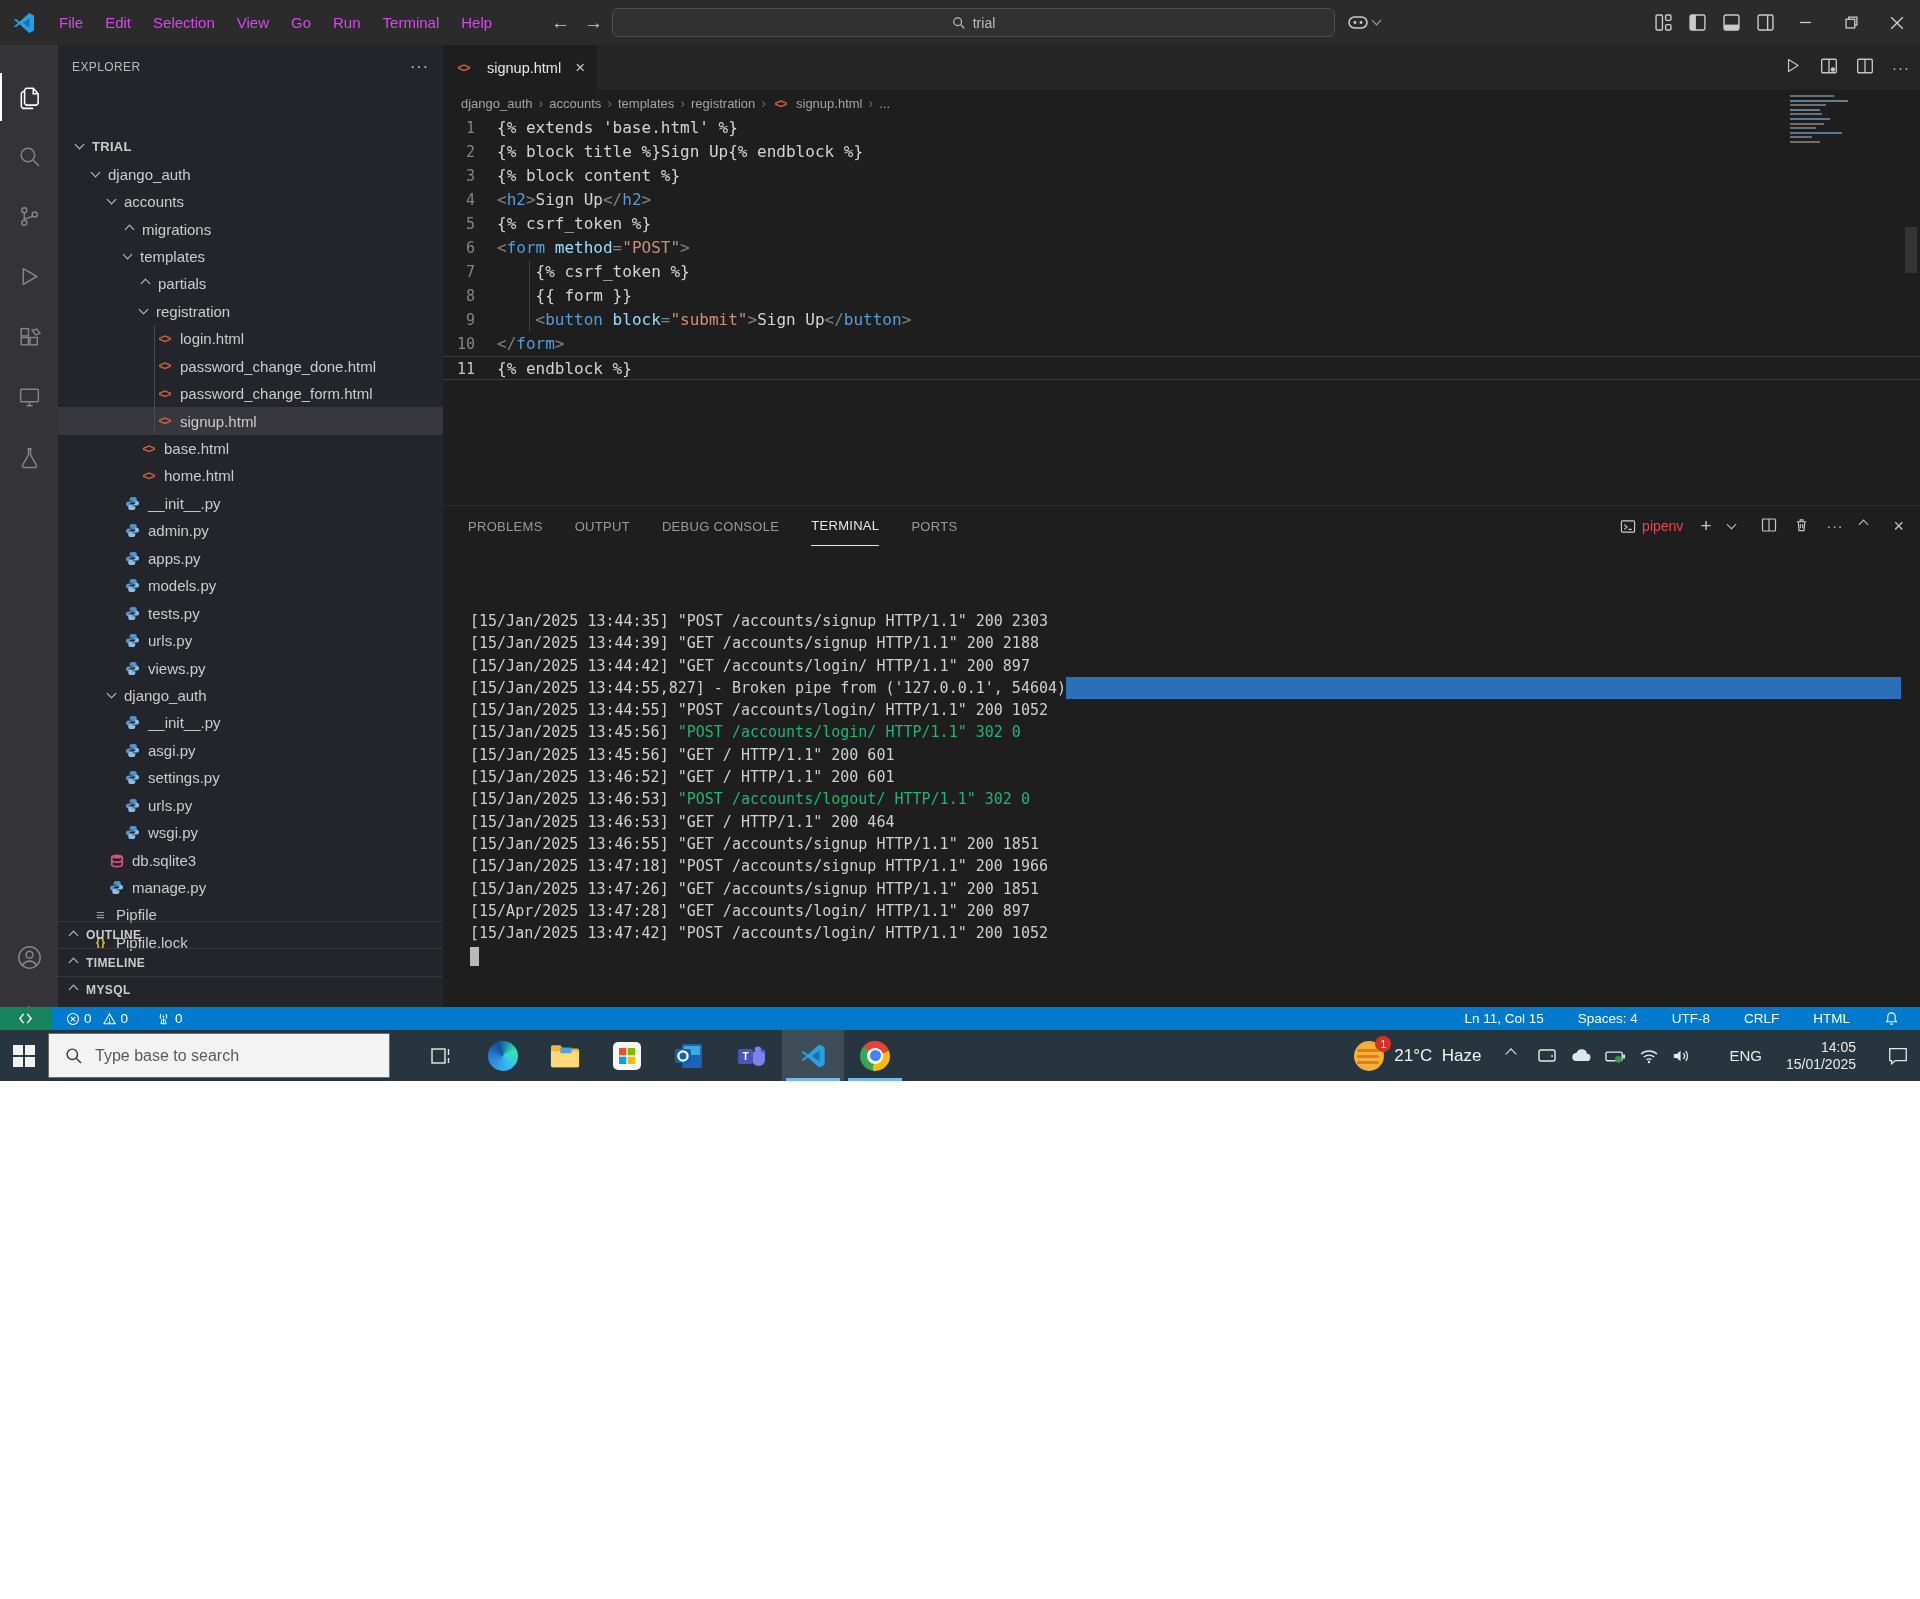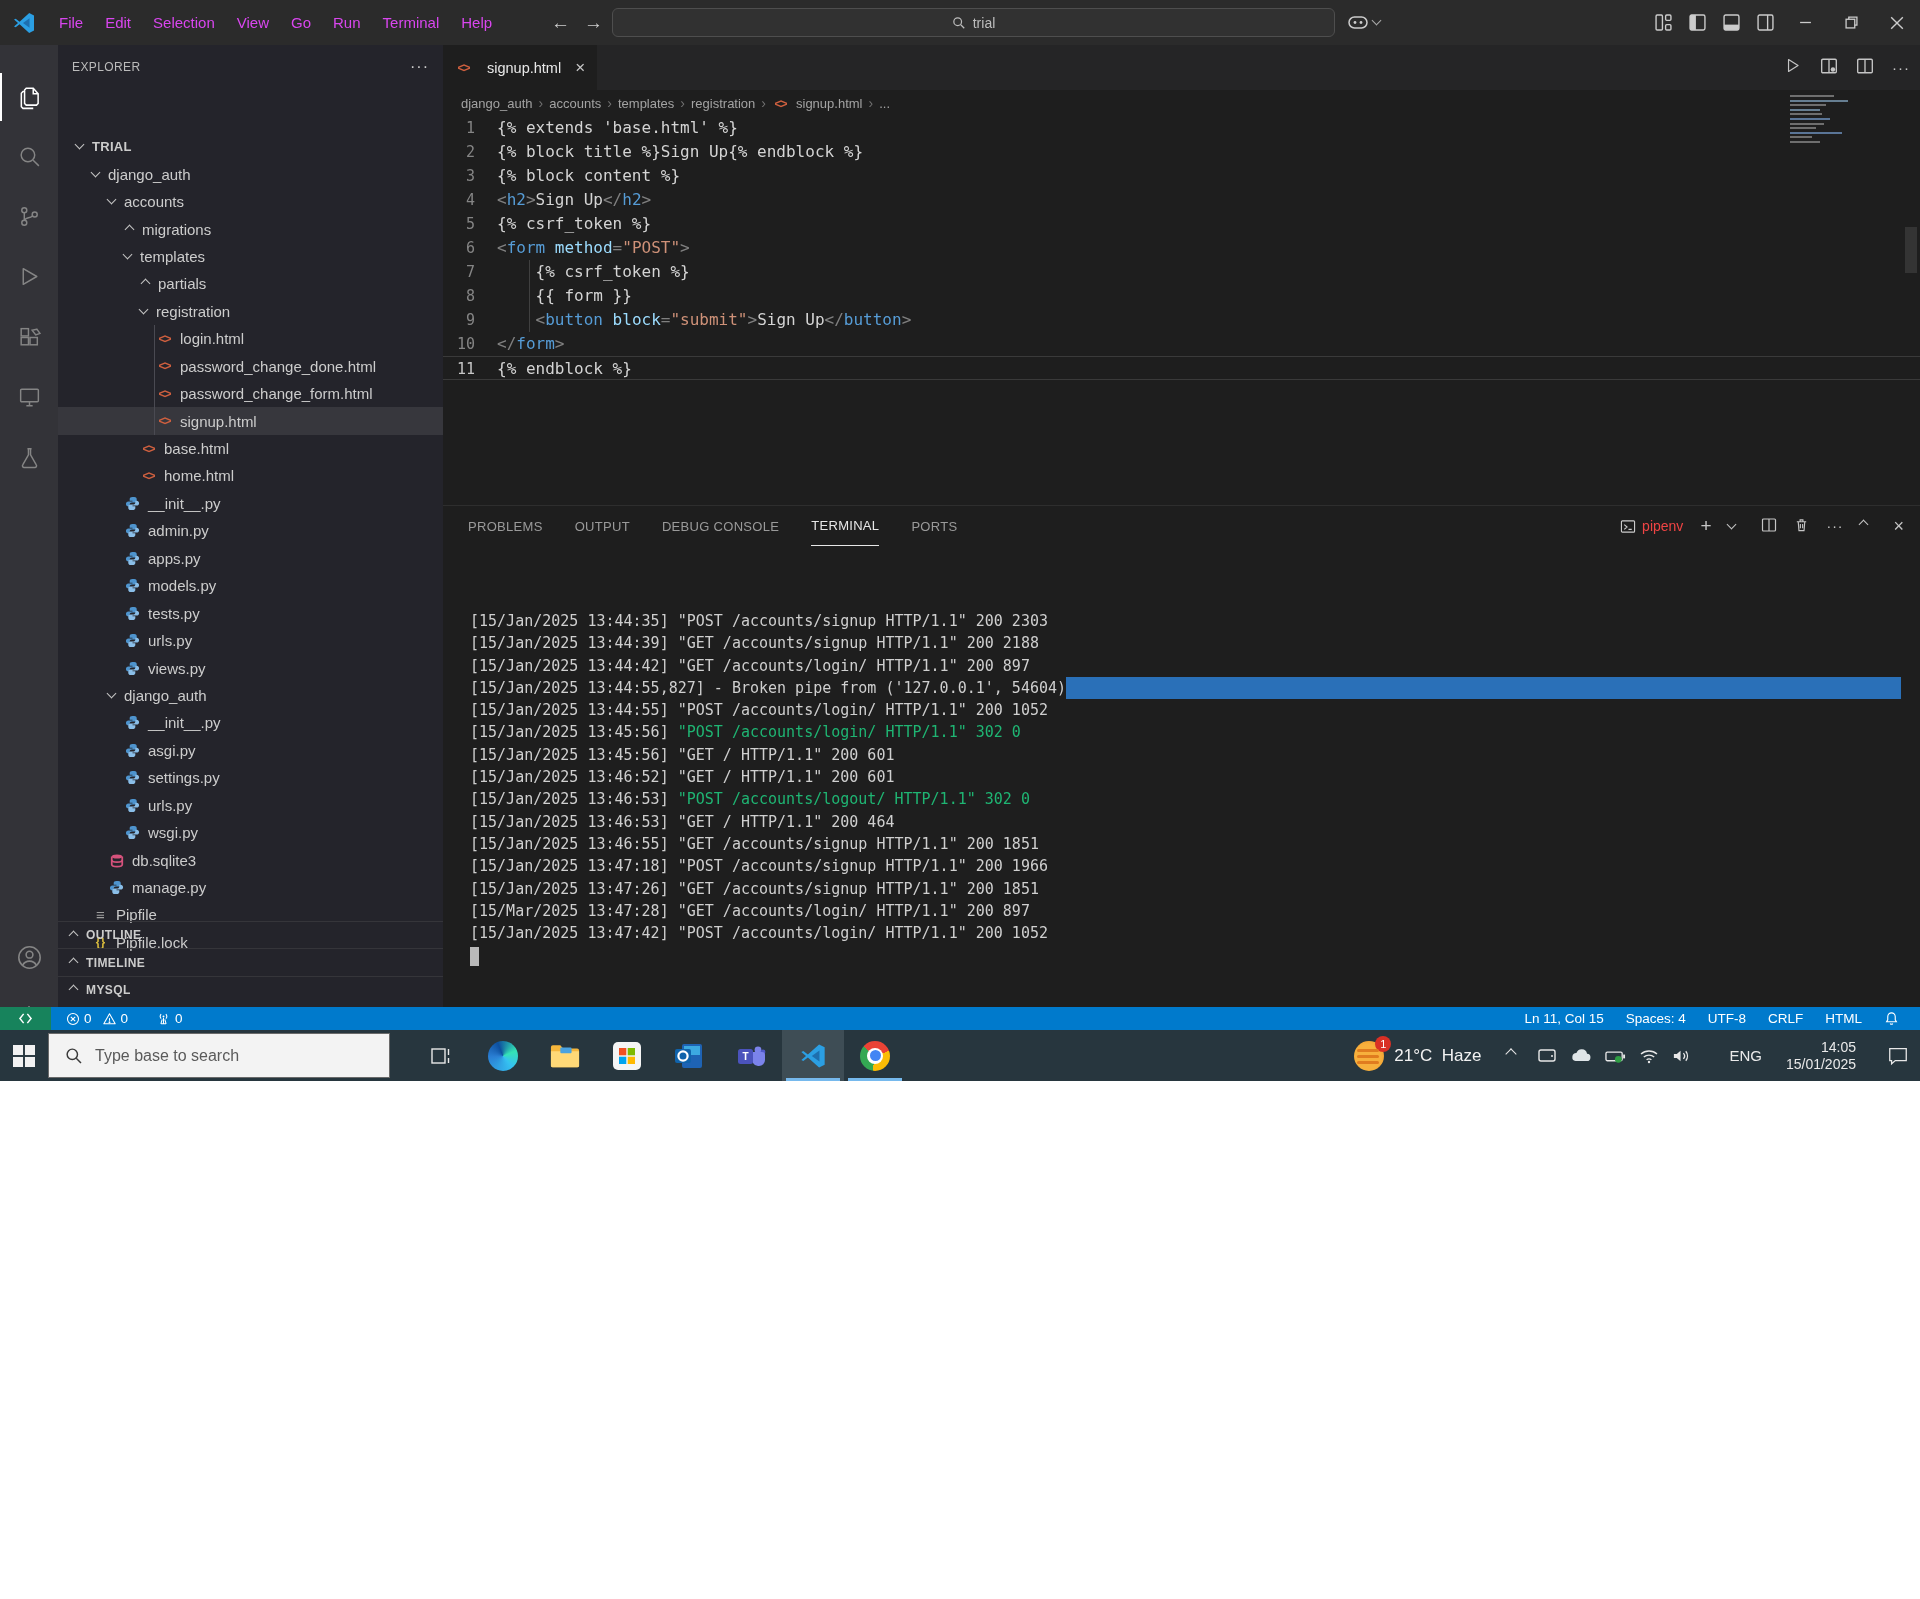--- a/index.html
+++ b/index.html
@@ -69,21 +69,21 @@
   .term{position:absolute;top:104px;left:27px;font-family:"DejaVu Sans Mono","Liberation Mono",monospace;font-size:15px;color:#cfcfcf}
   .tline{height:22.3px;line-height:22.3px;white-space:pre}
   .tgreen{color:#1fb573}
   .tsel{position:absolute;background:#2a70b8}
   .tcursor{position:absolute;width:9px;height:19px;background:#b9b9b9}
 
   
   .statusbar{position:absolute;top:1007px;left:0;width:1920px;height:23px;background:#007acc;color:#ffffff;display:flex;align-items:center;font-size:13.5px;z-index:40}
   .remote{width:51px;height:23px;background:#17835c;display:flex;align-items:center;justify-content:center;flex:none}
   .st-item{display:flex;align-items:center;gap:4px;padding:0 7px;height:23px}
-  .st-right{margin-left:auto;display:flex;align-items:center;gap:8px;padding-right:14px}
+  .st-right{margin-left:auto;display:flex;align-items:center;gap:20px;padding-right:14px}
   .statusbar svg{stroke:#fff;fill:none;stroke-width:1.2}
 
   
   .taskbar{position:absolute;top:1030px;left:0;width:1920px;height:51px;background:#27363e;display:flex;align-items:center;z-index:50}
   .tk-start{width:48px;height:51px;display:flex;align-items:center;justify-content:center}
   .tk-search{width:342px;height:45px;background:#f3f3f3;border:1px solid #6a6a6a;display:flex;align-items:center;gap:12px;padding-left:16px;color:#5a5a5a;font-size:16px}
   .tk-tile{width:62px;height:51px;display:flex;align-items:center;justify-content:center;position:relative}
   .tk-tile.active{background:#3e4d55}
   .tk-underline{position:absolute;bottom:0;left:4px;right:4px;height:3px;background:#76b9ed}
   .tk-right{margin-left:auto;display:flex;align-items:center;color:#eaeaea}
@@ -619,21 +619,21 @@
           <div class="tline"><span>[15/Jan/2025 13:44:55,827]</span><span> - Broken pipe from ('127.0.0.1', 54604)</span></div>
           <div class="tline"><span>[15/Jan/2025 13:44:55]</span><span> "POST /accounts/login/ HTTP/1.1" 200 1052</span></div>
           <div class="tline"><span>[15/Jan/2025 13:45:56]</span><span class="tgreen"> "POST /accounts/login/ HTTP/1.1" 302 0</span></div>
           <div class="tline"><span>[15/Jan/2025 13:45:56]</span><span> "GET / HTTP/1.1" 200 601</span></div>
           <div class="tline"><span>[15/Jan/2025 13:46:52]</span><span> "GET / HTTP/1.1" 200 601</span></div>
           <div class="tline"><span>[15/Jan/2025 13:46:53]</span><span class="tgreen"> "POST /accounts/logout/ HTTP/1.1" 302 0</span></div>
           <div class="tline"><span>[15/Jan/2025 13:46:53]</span><span> "GET / HTTP/1.1" 200 464</span></div>
           <div class="tline"><span>[15/Jan/2025 13:46:55]</span><span> "GET /accounts/signup HTTP/1.1" 200 1851</span></div>
           <div class="tline"><span>[15/Jan/2025 13:47:18]</span><span> "POST /accounts/signup HTTP/1.1" 200 1966</span></div>
           <div class="tline"><span>[15/Jan/2025 13:47:26]</span><span> "GET /accounts/signup HTTP/1.1" 200 1851</span></div>
-          <div class="tline"><span>[15/Mar/2025 13:47:28]</span><span> "GET /accounts/login/ HTTP/1.1" 200 897</span></div>
+          <div class="tline"><span>[15/Apr/2025 13:47:28]</span><span> "GET /accounts/login/ HTTP/1.1" 200 897</span></div>
           <div class="tline"><span>[15/Jan/2025 13:47:42]</span><span> "POST /accounts/login/ HTTP/1.1" 200 1052</span></div>
         </div>
       <div class="tsel" id="term-sel" style="top: 170.9px; left: 623px; width: 835px; height: 22.3px;"></div>
       <div class="tcursor" id="term-cursor" style="top: 440.5px; left: 27px;"></div>
     </div>
   </div>
 
   <div class="statusbar">
     <div class="remote">
       <svg width="15" height="13" viewBox="0 0 16 14">

